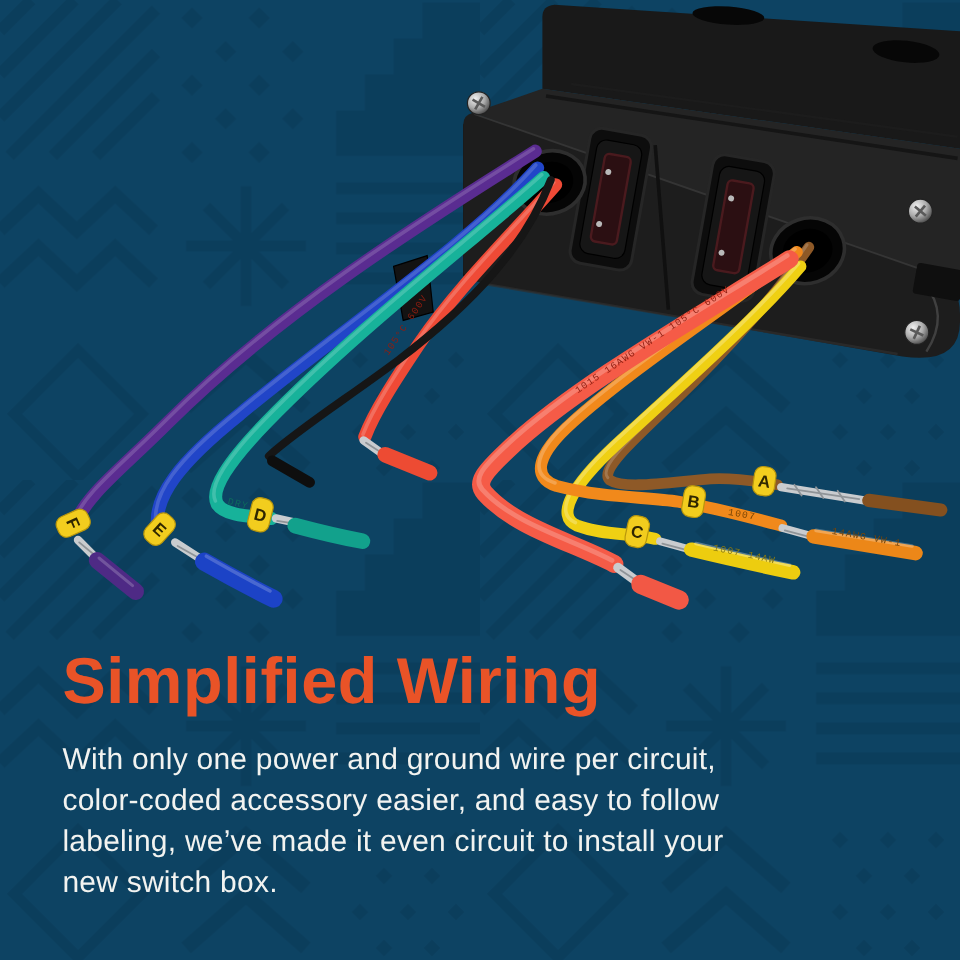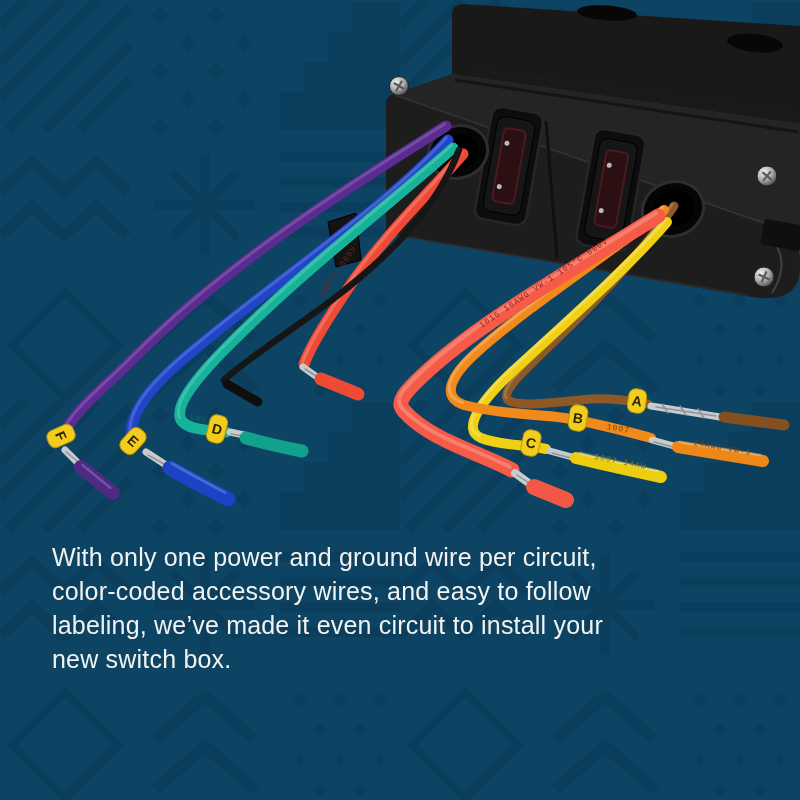--- a/index.html
+++ b/index.html
@@ -222,18 +222,19 @@
       <text class="marking" fill="#8F1D10" transform="translate(545,285) rotate(-34)" text-anchor="middle">1015 16AWG VW-1 105°C 600V</text>
       <text class="marking" fill="#0C6B5C" transform="translate(198,422) rotate(15)" text-anchor="middle">DRY</text>
       <text class="marking" fill="#7A4505" transform="translate(618,431) rotate(10)" text-anchor="middle">1007</text>
       <text class="marking" fill="#7A4505" transform="translate(722,450) rotate(10)" text-anchor="middle">14AWG VW-1</text>
       <text class="marking" fill="#8A7A10" transform="translate(620,464) rotate(12)" text-anchor="middle">1007 14AW</text>
     </g>
   </g>
 </svg>
 
 <div class="copy">
+  <h1>Simplified Wiring</h1>
   <div class="line">With only one power and ground wire per circuit,</div>
-  <div class="line">color-coded accessory wires, and easy to follow</div>
+  <div class="line">color-coded accessory easier, and easy to follow</div>
   <div class="line">labeling, we’ve made it even circuit to install your</div>
   <div class="line">new switch box.</div>
 </div>
 </div>
 
 </body></html>

